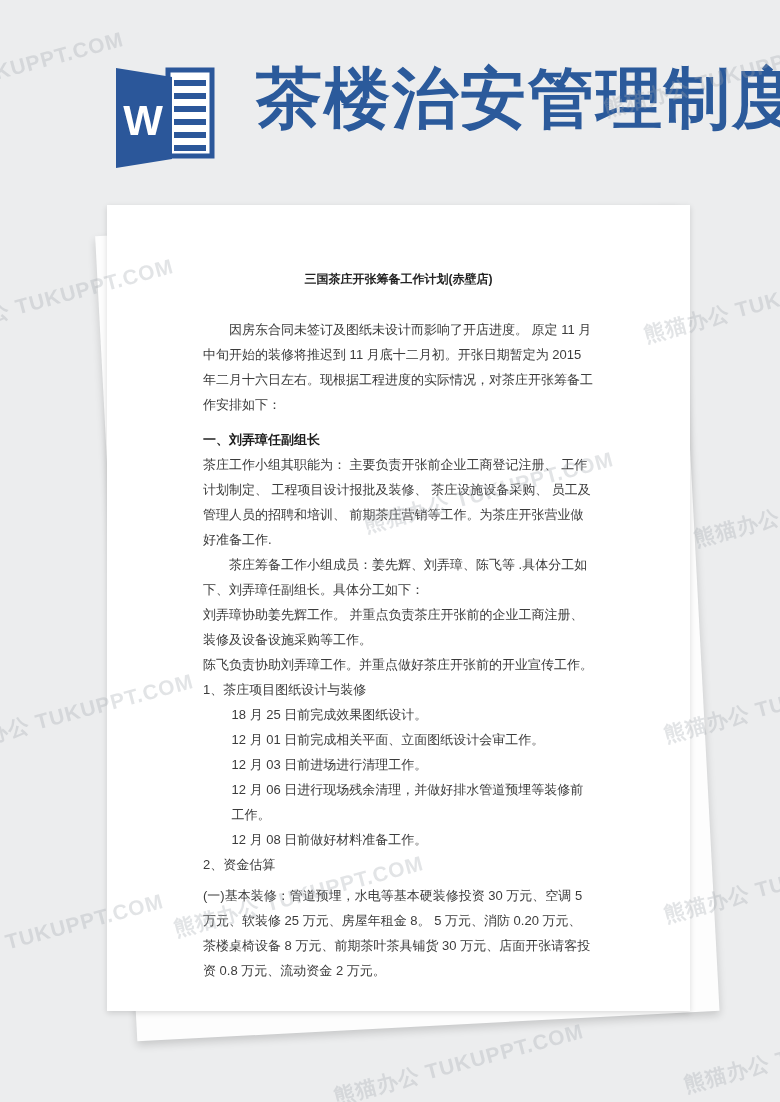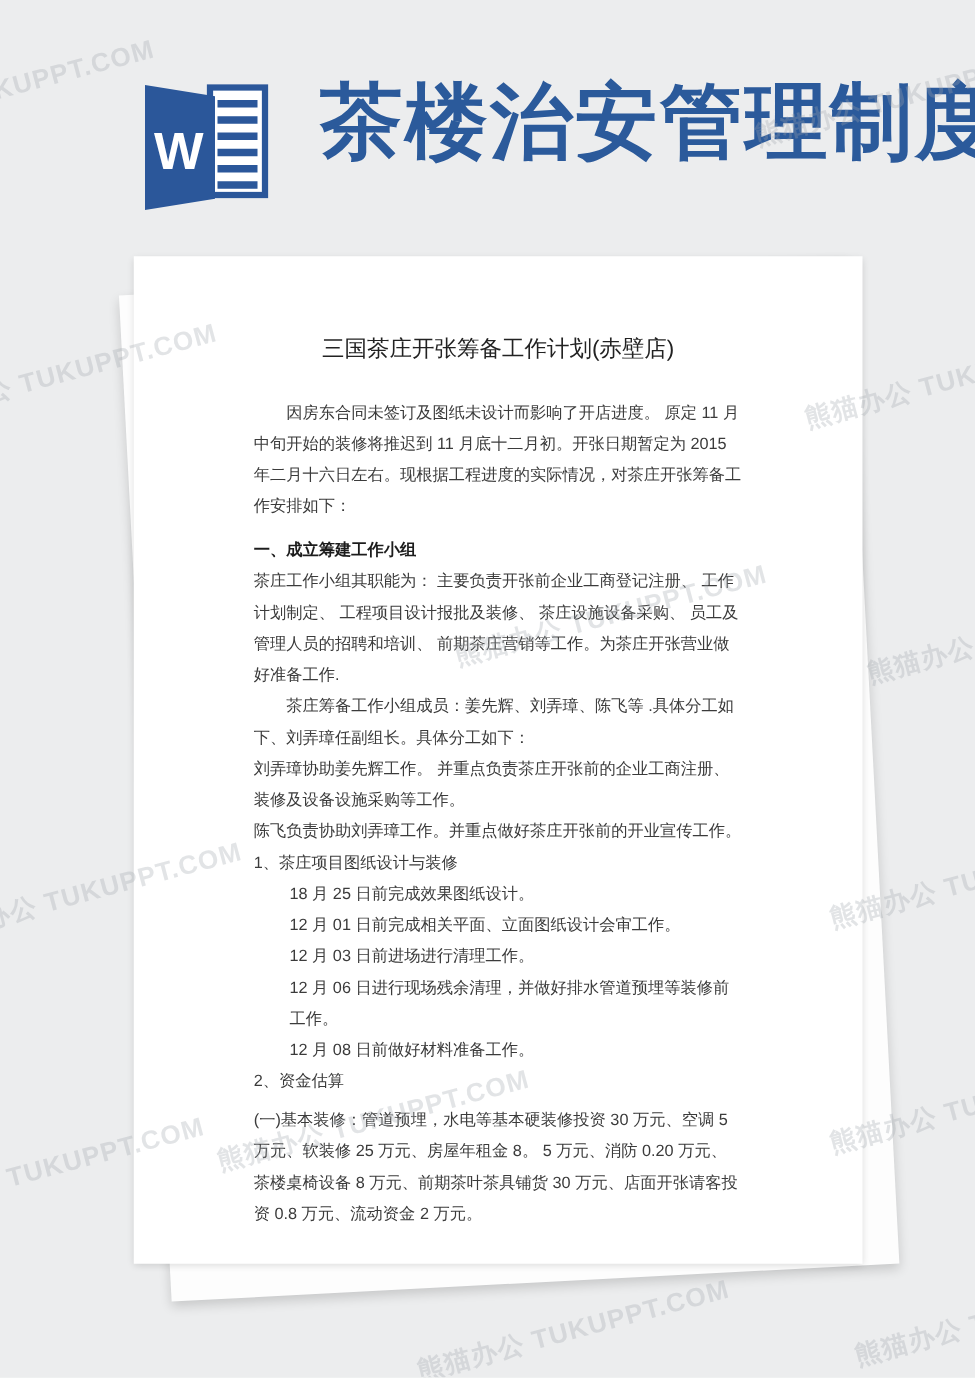--- a/index.html
+++ b/index.html
@@ -37,21 +37,21 @@
     z-index:2;
   }
   .page-content {
     position:absolute; left:0; top:0; width:100%; height:100%;
     padding:62px 96px 0 96px;
     font-size:13px; line-height:25px; color:#3b3b3b;
   }
 
   
   .blk { margin:0; }
-  .t  { text-align:center; font-weight:normal; font-size:18px; color:#222; margin-bottom:25px; }
+  .t  { text-align:center; font-weight:bold; font-size:12px; color:#222; margin-bottom:25px; }
   .pi { text-indent:2em; }
   .h  { font-weight:bold; color:#1c1c1c; margin-top:10px; }
   .s  { }
   .d  { padding-left:2.2em; }
   .gap-top { margin-top:6px; }
 
   
   .wm-layer { position:absolute; left:0; top:0; width:780px; height:1102px; z-index:5; pointer-events:none; }
   .wm {
     position:absolute; white-space:nowrap;
@@ -83,21 +83,21 @@
     </svg>
     <div class="big-title">茶楼治安管理制度</div>
   </div>
 
   <div class="back-page"></div>
 
   <div class="front-page">
     <div class="page-content">
       <p class="blk t">三国茶庄开张筹备工作计划(赤壁店)</p>
       <p class="blk pi">因房东合同未签订及图纸未设计而影响了开店进度。 原定 11 月中旬开始的装修将推迟到 11 月底十二月初。开张日期暂定为 2015 年二月十六日左右。现根据工程进度的实际情况，对茶庄开张筹备工作安排如下：</p>
-      <p class="blk h">一、成立筹建工作小组</p>
+      <p class="blk h">一、刘弄璋任副组长</p>
       <p class="blk">茶庄工作小组其职能为： 主要负责开张前企业工商登记注册、 工作计划制定、 工程项目设计报批及装修、 茶庄设施设备采购、 员工及管理人员的招聘和培训、 前期茶庄营销等工作。为茶庄开张营业做好准备工作.</p>
       <p class="blk pi">茶庄筹备工作小组成员：姜先辉、刘弄璋、陈飞等 .具体分工如下、刘弄璋任副组长。具体分工如下：</p>
       <p class="blk">刘弄璋协助姜先辉工作。 并重点负责茶庄开张前的企业工商注册、 装修及设备设施采购等工作。</p>
       <p class="blk">陈飞负责协助刘弄璋工作。并重点做好茶庄开张前的开业宣传工作。</p>
       <p class="blk s">1、茶庄项目图纸设计与装修</p>
       <p class="blk d">18 月 25 日前完成效果图纸设计。</p>
       <p class="blk d">12 月 01 日前完成相关平面、立面图纸设计会审工作。</p>
       <p class="blk d">12 月 03 日前进场进行清理工作。</p>
       <p class="blk d">12 月 06 日进行现场残余清理，并做好排水管道预埋等装修前工作。</p>
       <p class="blk d">12 月 08 日前做好材料准备工作。</p>

